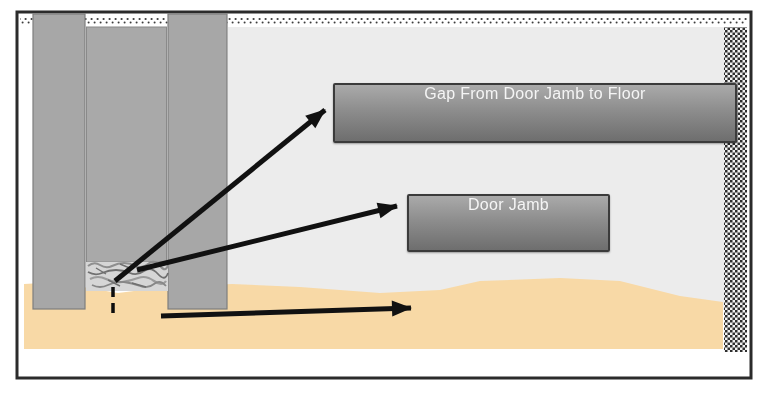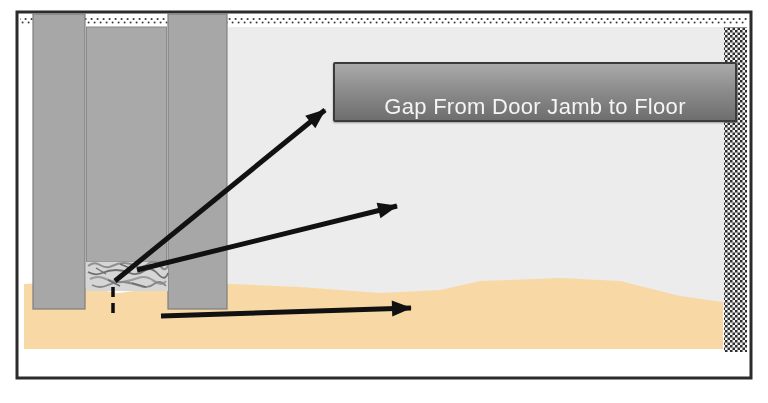--- a/index.html
+++ b/index.html
@@ -8,30 +8,31 @@
     background:#ffffff;
     font-family:"Liberation Sans", sans-serif;
     position:relative;
     overflow:hidden;
   }
   .stage{position:absolute;left:0;top:0;width:768px;height:403px;}
   svg{position:absolute;left:0;top:0;}
   .callout{
     position:absolute;
     box-sizing:border-box;
-    display:flex;align-items:flex-end;justify-content:center;
+    display:flex;align-items:flex-start;justify-content:center;
     background:linear-gradient(180deg,#aaaaaa 0%,#8d8d8d 45%,#6e6e6e 100%);
     border:2px solid #3b3b3b;
     border-radius:2px;
     color:#f5f5f5;
-    font-size:22px;
+    font-size:16px;
     letter-spacing:0.3px;
     text-align:center;
     box-shadow:0 1px 2px rgba(0,0,0,0.35);
     z-index:5;
+    margin-top:21px;
   }
   .callout-gap  {left:333px; top:62px;  width:404px; height:60px;}
   .callout-jamb {left:407px; top:173px; width:203px; height:58px;}
   .callout-floor{left:423px; top:283px; width:177px; height:49px;}
 </style>
 </head>
 <body>
 
 <div class="stage">
 
@@ -80,14 +81,17 @@
     <line x1="113" y1="287" x2="113" y2="317" stroke="#0d0d0d" stroke-width="3.5" stroke-dasharray="10 6"></line>
 
     <line x1="115" y1="281" x2="325" y2="110" stroke="#111111" stroke-width="5" marker-end="url(#ah)"></line>
     <line x1="137" y1="270" x2="397" y2="206" stroke="#111111" stroke-width="5" marker-end="url(#ah)"></line>
     <line x1="161" y1="316" x2="411" y2="308" stroke="#111111" stroke-width="5" marker-end="url(#ah)"></line>
   </svg>
 
   <div class="callout callout-gap">
     <span>Gap From Door Jamb to Floor</span>
   </div>
+  <div class="callout callout-jamb">
+    <span>Door Jamb</span>
+  </div>
 
 </div>
 
 </body></html>

